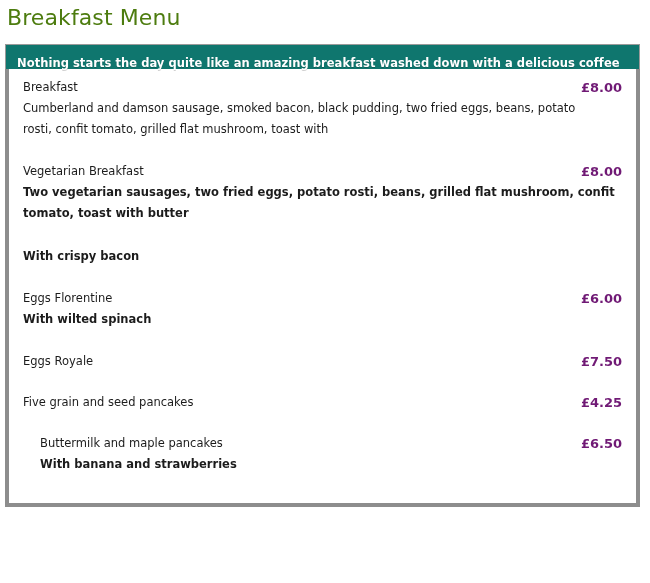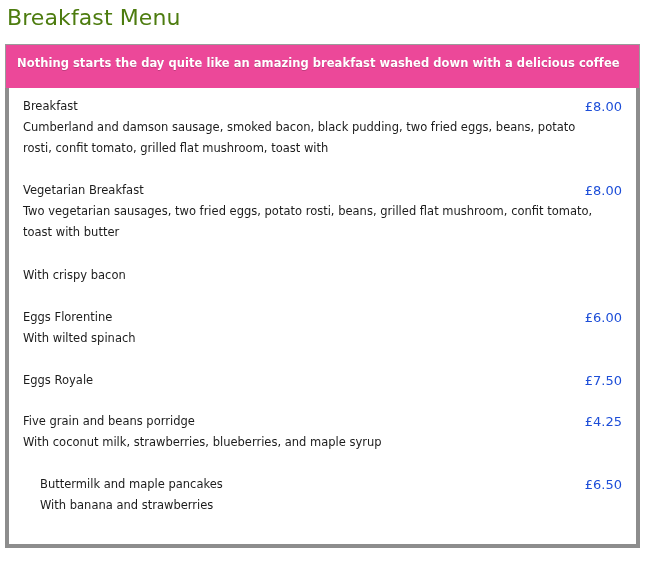--- a/index.html
+++ b/index.html
@@ -39,26 +39,26 @@
   .menu-card {
     position: absolute;
     left: 5px;
     top: 44px;
     width: 635px;
     box-sizing: border-box;
   }
 
   
   .menu-banner {
-    background: #ec4899;
+    background: #0f766e;
     border-top: 1px solid #9a9a9a;
     border-left: 1px solid #9a9a9a;
     border-right: 1px solid #9a9a9a;
     box-sizing: border-box;
-    height: 44px;
+    height: 25px;
     position: relative;
   }
   .banner-text {
     position: absolute;
     left: 11px;
     top: 11px;
     font-size: 11.5px;
     font-weight: bold;
     color: #ffffff;
     letter-spacing: 0.05px;
@@ -95,22 +95,22 @@
   .item-name {
     font-size: 11.5px;
     font-weight: 400;
     color: #1c1c1c;
     line-height: 19px;
     padding-left: 4px;
     flex: 1 1 auto;
   }
   .item-price {
     font-size: 13px;
-    font-weight: normal;
-    color: #1d4ed8;
+    font-weight: bold;
+    color: #701a75;
     line-height: 19px;
     text-align: right;
     white-space: nowrap;
     flex: 0 0 auto;
     padding-left: 12px;
   }
   .item-desc {
     font-size: 11.5px;
     font-weight: 400;
     color: #1c1c1c;
@@ -123,20 +123,21 @@
   .item-desc-overflow {
     font-size: 11.5px;
     font-weight: 400;
     color: #1c1c1c;
     line-height: 21px;
     padding-left: 4px;
     margin-top: 7px;
   }
   .item-desc.wide {
     padding-right: 6px;
+    font-weight: bold;
   }
 </style>
 </head>
 <body>
 
 <div class="page">
 
   <div class="page-title">Breakfast Menu</div>
 
   <div class="menu-card">
@@ -172,24 +173,23 @@
           <div class="item-desc wide">With wilted spinach</div>
         </div>
         <div class="menu-item">
           <div class="item-head">
             <div class="item-name">Eggs Royale</div>
             <div class="item-price">£7.50</div>
           </div>
         </div>
         <div class="menu-item">
           <div class="item-head">
-            <div class="item-name">Five grain and beans porridge</div>
+            <div class="item-name">Five grain and seed pancakes</div>
             <div class="item-price">£4.25</div>
           </div>
-          <div class="item-desc wide">With coconut milk, strawberries, blueberries, and maple syrup</div>
         </div>
         <div class="menu-item">
           <div class="item-head">
             <div class="item-name">Buttermilk and maple pancakes</div>
             <div class="item-price">£6.50</div>
           </div>
           <div class="item-desc wide">With banana and strawberries</div>
         </div>
       </div>
 

